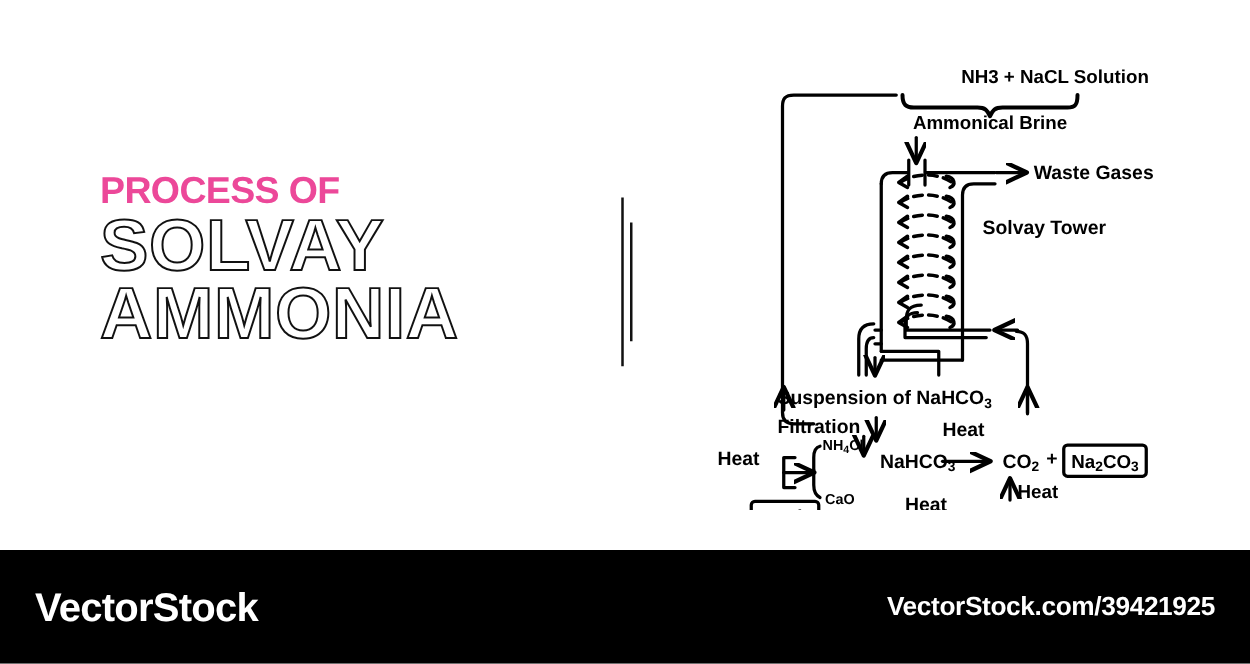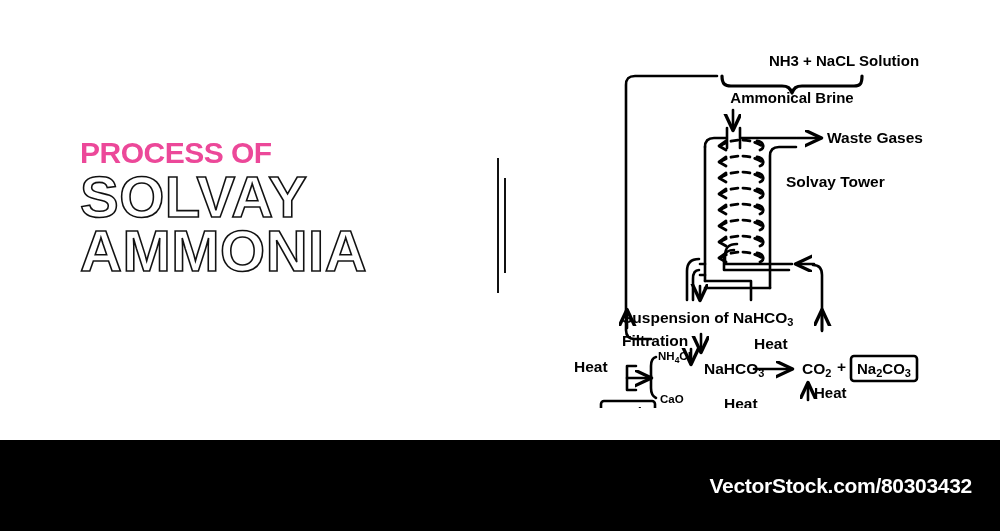--- a/index.html
+++ b/index.html
@@ -244,14 +244,15 @@
 
       <text x="224" y="391" font-family="Liberation Sans, sans-serif" font-size="15.5" font-weight="700" fill="#000000" stroke="none">CaCO<tspan font-size="11" dy="3">3</tspan></text>
       <text x="150" y="371" font-family="Liberation Sans, sans-serif" font-size="15.5" font-weight="700" fill="#000000" stroke="none">Heat</text>
       <path d="M216,386 L127,386" marker-end="url(#ah)"></path>
 
     </svg>
   </div>
 </div>
 
 <div class="footer">
-  <div class="footer-url">VectorStock.com/80303432</div>
+  <div class="footer-logo">VectorStock</div>
+  <div class="footer-url">VectorStock.com/39421925</div>
 </div>
 
 </body></html>

